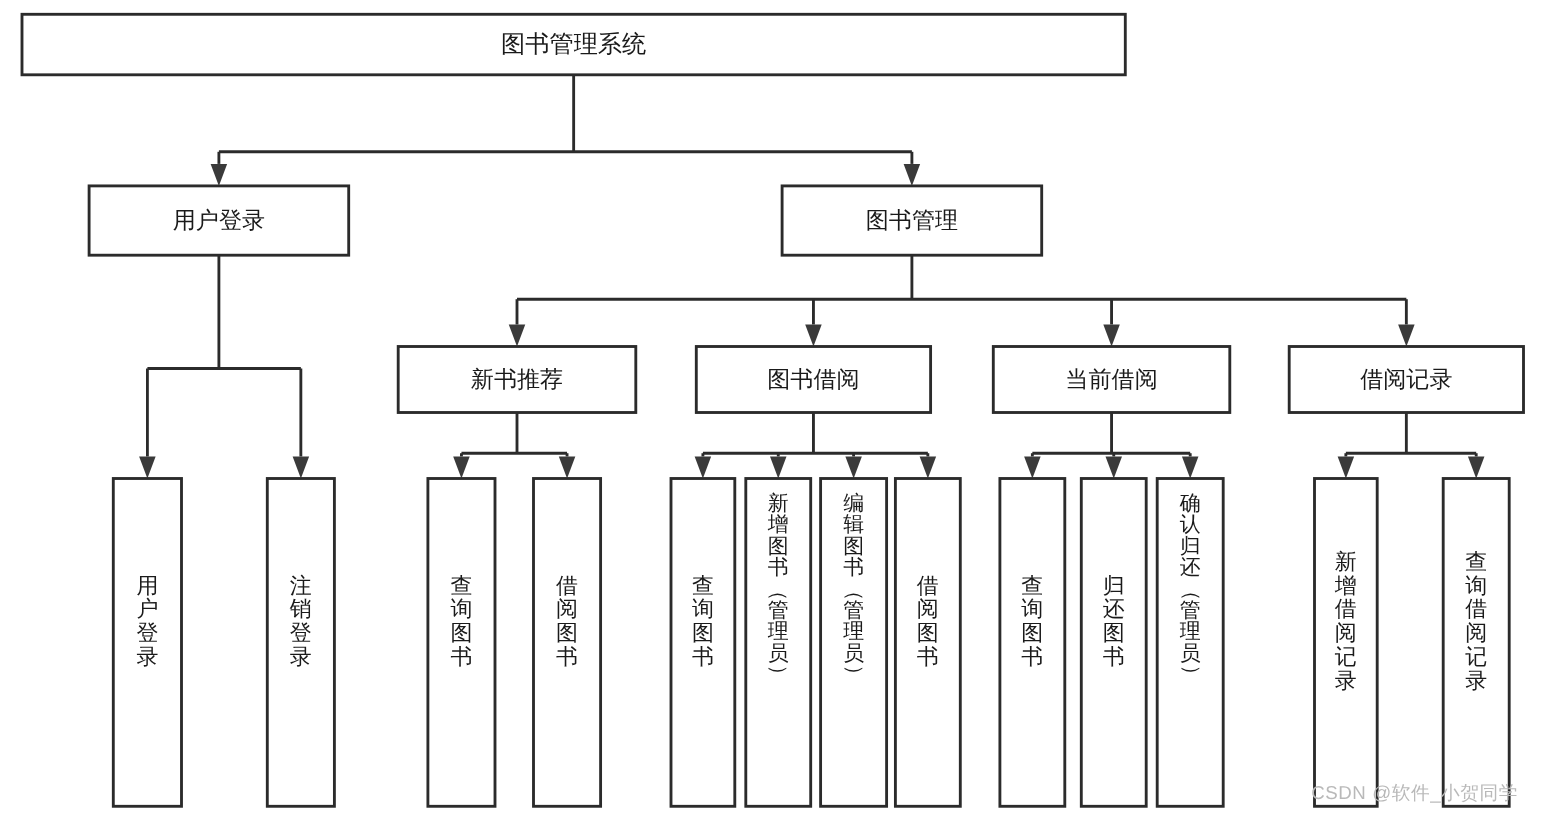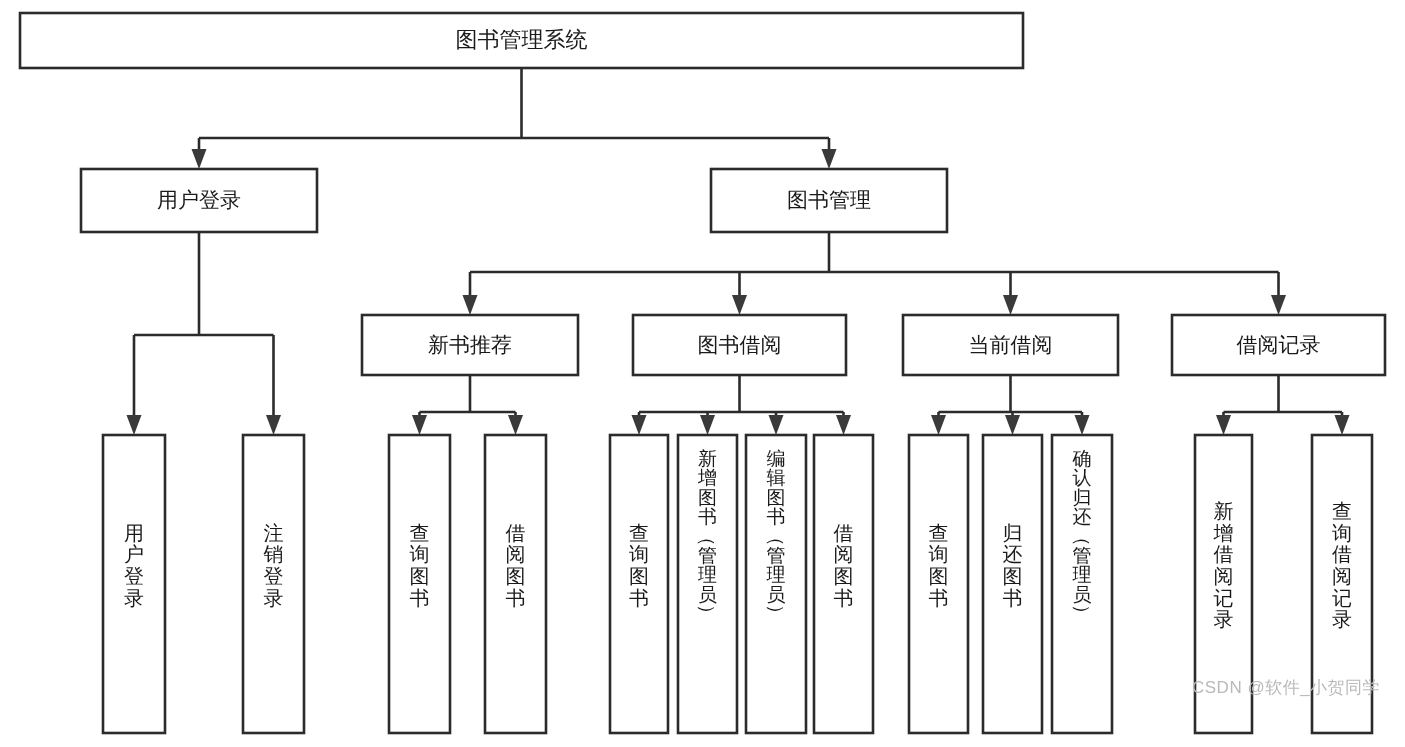--- a/index.html
+++ b/index.html
@@ -221,15 +221,15 @@
       <div class="vlabel" style="font-size: 19px; line-height: 1.02; left: 678px; width: 59px; top: 449px;"><span>新</span><span>增</span><span>图</span><span>书</span><span style="display: block; transform: rotate(90deg);">（</span><span>管</span><span>理</span><span>员</span><span style="display: block; transform: rotate(90deg);">）</span></div>
       <div class="vlabel" style="font-size: 19px; line-height: 1.02; left: 746px; width: 60px; top: 449px;"><span>编</span><span>辑</span><span>图</span><span>书</span><span style="display: block; transform: rotate(90deg);">（</span><span>管</span><span>理</span><span>员</span><span style="display: block; transform: rotate(90deg);">）</span></div>
       <div class="vlabel" style="font-size: 20px; line-height: 1.08; left: 814px; width: 59px; top: 522.8px;"><span>借</span><span>阅</span><span>图</span><span>书</span></div>
       <div class="vlabel" style="font-size: 20px; line-height: 1.08; left: 909px; width: 59px; top: 522.8px;"><span>查</span><span>询</span><span>图</span><span>书</span></div>
       <div class="vlabel" style="font-size: 20px; line-height: 1.08; left: 983px; width: 59px; top: 522.8px;"><span>归</span><span>还</span><span>图</span><span>书</span></div>
       <div class="vlabel" style="font-size: 19px; line-height: 1.02; left: 1052px; width: 60px; top: 449px;"><span>确</span><span>认</span><span>归</span><span>还</span><span style="display: block; transform: rotate(90deg);">（</span><span>管</span><span>理</span><span>员</span><span style="display: block; transform: rotate(90deg);">）</span></div>
       <div class="vlabel" style="font-size: 20px; line-height: 1.08; left: 1195px; width: 57px; top: 501.2px;"><span>新</span><span>增</span><span>借</span><span>阅</span><span>记</span><span>录</span></div>
       <div class="vlabel" style="font-size: 20px; line-height: 1.08; left: 1312px; width: 60px; top: 501.2px;"><span>查</span><span>询</span><span>借</span><span>阅</span><span>记</span><span>录</span></div>
     </div>
 
-  <div class="watermark" style="left: 1192px; top: 676px;">CSDN @软件_小贺同学</div>
+  <div class="watermark" style="left: 1192px; top: 709px;">CSDN @软件_小贺同学</div>
 
 </div>
 
 </body></html>

